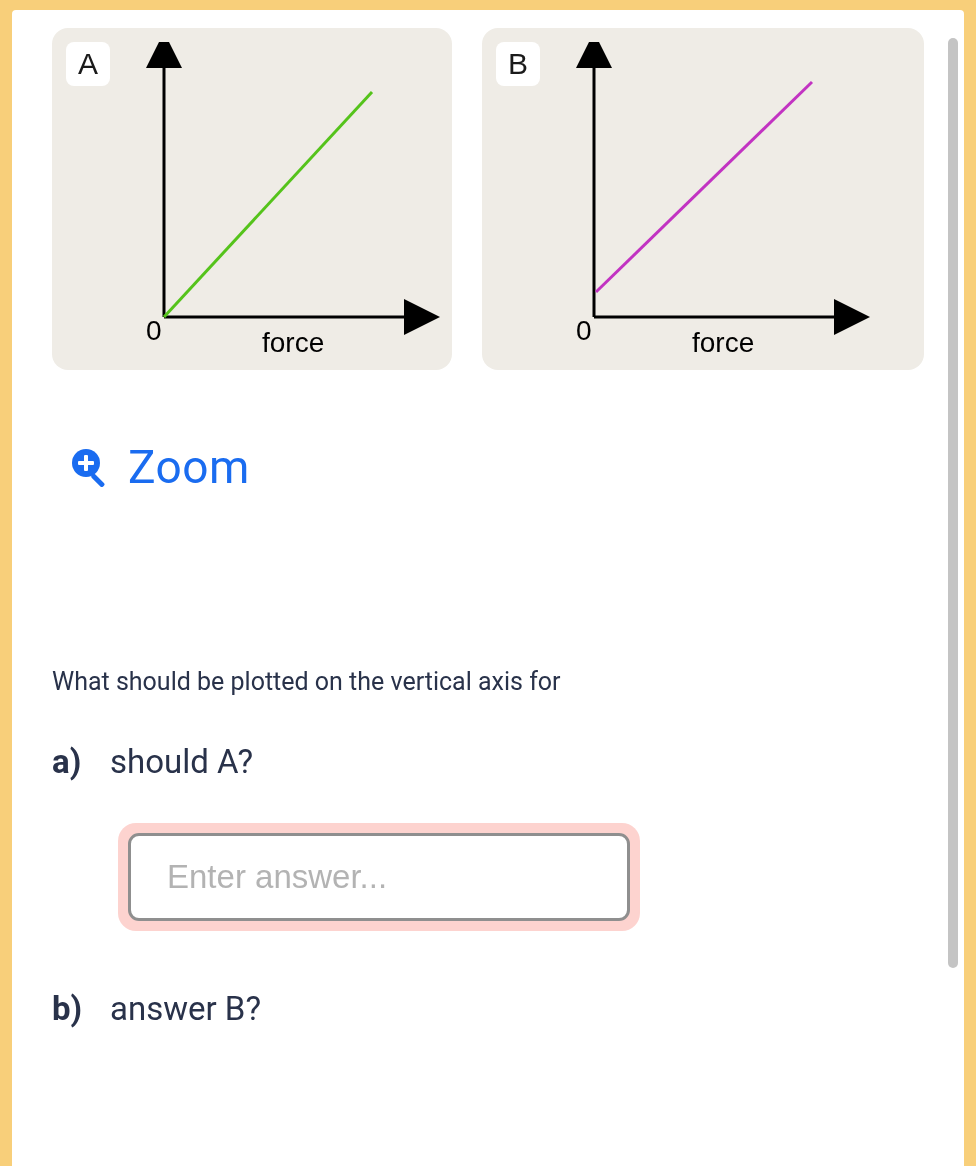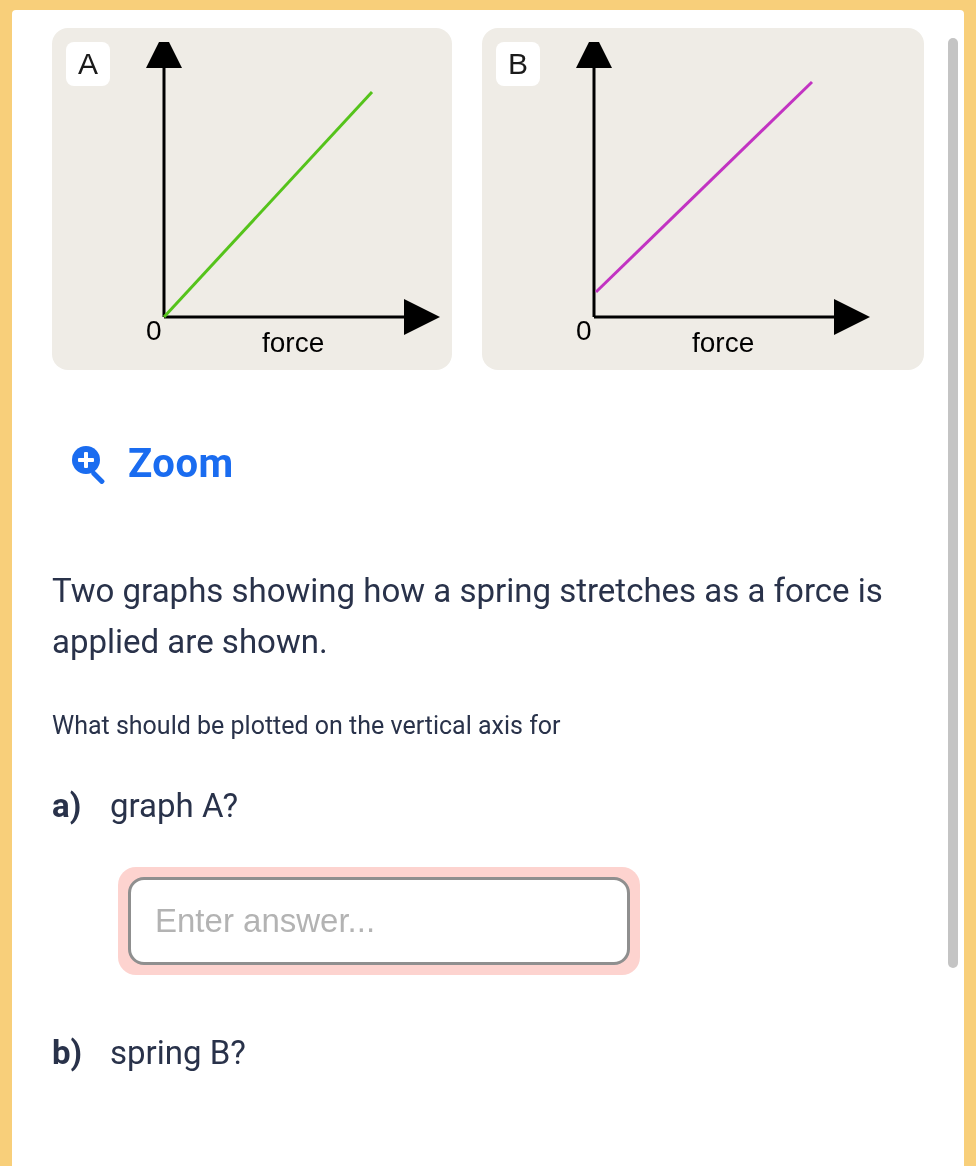--- a/index.html
+++ b/index.html
@@ -8,29 +8,29 @@
   .inner-page { background: #ffffff; width: 100%; height: 100%; position: relative; border-radius: 4px 4px 0 0; }
   .scroll-track { position: absolute; right: 6px; top: 28px; width: 10px; height: 930px; border-radius: 5px; background: #c4c4c4; }
   .content { padding: 16px 40px 0 40px; height: 100%; overflow: hidden; }
   .graphs-row { display: flex; gap: 30px; margin-bottom: 70px; margin-top: 2px; }
   .graph-card { background: #efece6; border-radius: 16px; width: 400px; height: 342px; position: relative; flex-shrink: 0; }
   .graph-card + .graph-card { flex: 1; }
   .graph-badge { position: absolute; top: 14px; left: 14px; background: #ffffff; border-radius: 8px; width: 44px; height: 44px; display: flex; align-items: center; justify-content: center; font-size: 30px; font-weight: 400; color: #1a1a1a; font-family: Arial, sans-serif; }
   .graph-svg { position: absolute; top: 14px; left: 70px; }
   .zoom-row { display: flex; align-items: center; gap: 18px; margin-left: 18px; margin-bottom: 78px; }
   .zoom-icon-wrap { width: 40px; height: 40px; position: relative; }
-  .zoom-label { color: #1a6cf0; font-weight: 700; font-size: 40px; letter-spacing: 0.5px; text-align: right; }
+  .zoom-label { color: #1a6cf0; font-weight: 400; font-size: 46px; letter-spacing: 0.5px; text-align: right; }
   .body-text { color: #29324a; font-size: 33px; line-height: 1.55; margin-bottom: 40px; }
   .prompt-text { color: #29324a; font-size: 25px; line-height: 1.55; margin-bottom: 40px; }
   .part-row { display: flex; align-items: baseline; gap: 24px; margin-bottom: 42px; }
   .part-label { color: #29324a; font-weight: 700; font-size: 33px; min-width: 34px; }
   .part-text { color: #29324a; font-size: 33px; }
   .answer-wrap { margin-left: 66px; margin-bottom: 58px; }
   .answer-halo { display: inline-block; padding: 10px; border-radius: 18px; background: #fdd3cf; }
-  .answer-input { width: 502px; height: 88px; border: 3px solid #8f8f8f; border-radius: 16px; font-size: 33px; padding: 0 24px; color: #7f1d1d; background: #ffffff; outline: none; }
+  .answer-input { width: 502px; height: 88px; border: 3px solid #8f8f8f; border-radius: 11px; font-size: 33px; padding: 0 36px; color: #7f1d1d; background: #ffffff; outline: none; }
   .answer-input::placeholder { color: #b3b3b3; }
   .part-row-b { display: flex; align-items: baseline; gap: 24px; }
 </style>
 </head>
 <body>
 
 <div class="outer-frame">
   <div class="inner-page">
     <div class="scroll-track"></div>
     <div class="content">
@@ -89,36 +89,36 @@
             <circle cx="16" cy="16" r="14" fill="#1a6cf0"></circle>
             <rect x="14" y="8" width="4" height="16" fill="#ffffff" rx="1"></rect>
             <rect x="8" y="14" width="16" height="4" fill="#ffffff" rx="1"></rect>
             <rect x="24" y="26" width="16" height="5" fill="#1a6cf0" rx="2" transform="rotate(45 24 26)"></rect>
           </svg>
         </span>
         <span class="zoom-label">Zoom</span>
       </div>
 
       <p class="body-text">
-        <span>Two graphs showing how a spring stretches as a force is applied are shown.</span><br>
+        <br>
       </p>
 
       <p class="prompt-text">What should be plotted on the vertical axis for</p>
 
       <div class="part-row">
         <span class="part-label">a)</span>
-        <span class="part-text">graph A?</span>
+        <span class="part-text">should A?</span>
       </div>
 
       <div class="answer-wrap">
         <div class="answer-halo">
           <input class="answer-input" type="text" placeholder="Enter answer..." style="">
         </div>
       </div>
 
       <div class="part-row-b">
         <span class="part-label">b)</span>
-        <span class="part-text">spring B?</span>
+        <span class="part-text">answer B?</span>
       </div>
 
     </div>
   </div>
 </div>
 
 </body></html>

